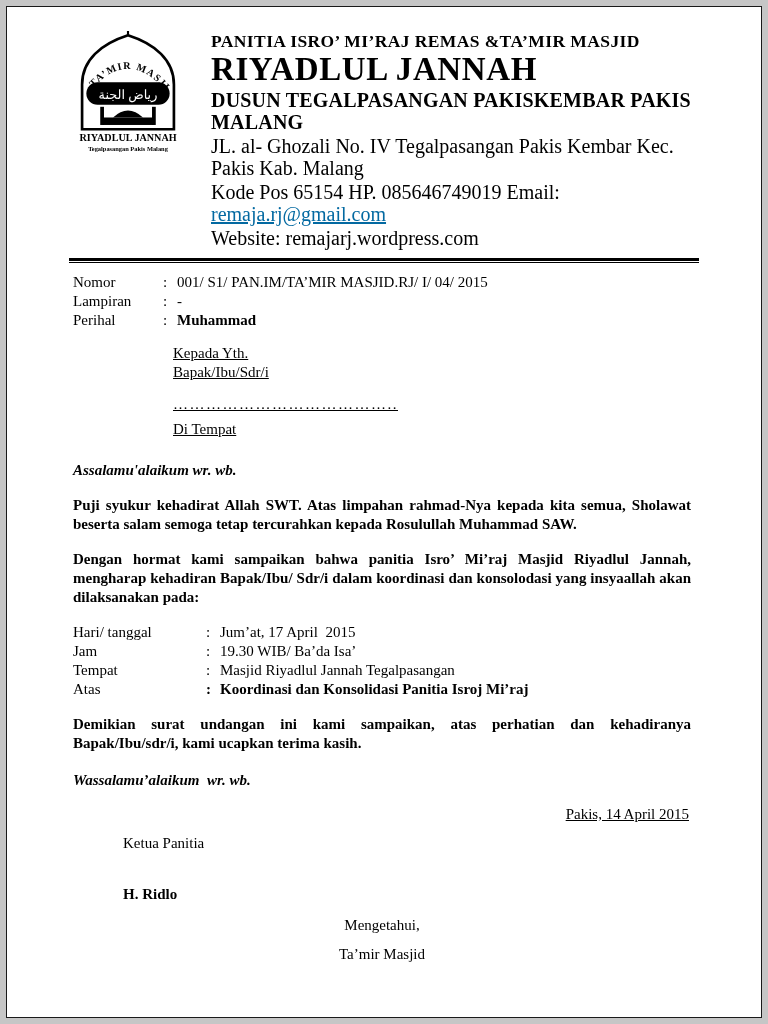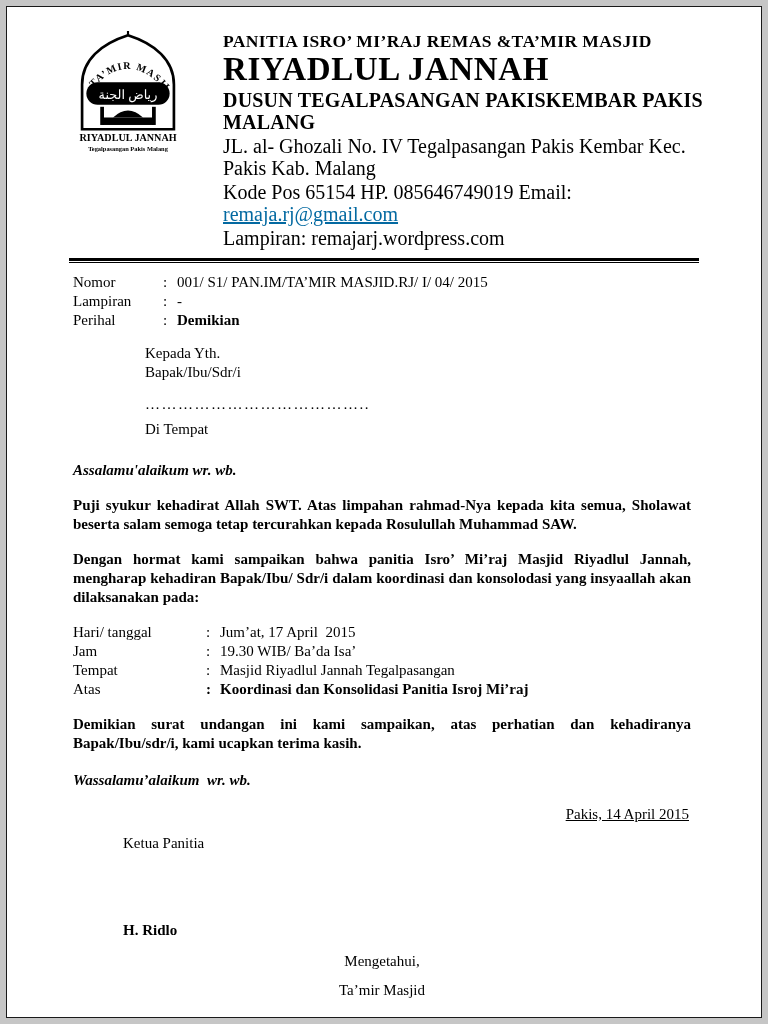--- a/index.html
+++ b/index.html
@@ -16,46 +16,46 @@
     margin:6px auto;
     background:#ffffff;
     border:1px solid #1a1a1a;
     overflow:hidden;
     position:relative;
   }
   
   .letterhead{display:flex;align-items:flex-start;padding:24px 54px 4px 62px;}
   .logo{flex:0 0 auto;width:118px;}
   .logo svg{display:block;}
-  .head-text{margin-left:36px;padding-top:0;}
+  .head-text{margin-left:24px;padding-top:0;}
   .committee{font-weight:bold;font-size:17.5px;letter-spacing:.4px;line-height:1.15;}
   .orgname{font-weight:bold;font-size:33px;letter-spacing:.6px;line-height:1.02;margin-top:2px;}
   .addr{font-size:20px;line-height:1.1;margin-top:2px;}
   .addr.bold{font-weight:bold;letter-spacing:.2px;}
   .email{color:#0369a1;text-decoration:underline;cursor:pointer;}
   .rule{margin:5px 62px 0 62px;height:1px;border-top:3px solid #000;border-bottom:1px solid #000;}
   
   .letter-body{padding:10px 70px 0 66px;font-size:15px;line-height:19px;}
   .meta .row{display:grid;grid-template-columns:90px 14px 1fr;}
   .details{margin-top:16px;}
   .details .row{display:grid;grid-template-columns:133px 14px 1fr;}
   .lab,.sep{display:block;}
   .val{white-space:pre-wrap;}
   .bold{font-weight:bold;}
-  .recipient{margin:14px 0 0 72px;}
+  .recipient{margin:14px 0 0 100px;text-decoration:underline;}
   .recipient .dots{margin-top:13px;letter-spacing:1.5px;}
   .recipient .place{margin-top:6px;}
   .salutation{font-weight:bold;font-style:italic;margin:22px 0 0 0;}
   p.para{margin:16px 0 0 0;text-align:justify;font-weight:bold;}
   .close-salutation{font-weight:bold;font-style:italic;margin-top:18px;white-space:pre-wrap;}
   .dateline{text-align:right;margin-top:10px;padding-right:2px;text-decoration:underline;}
   .sig-row{display:grid;grid-template-columns:1fr 1fr;margin-top:10px;}
   .sig-left{padding-left:50px;}
   .sig-right{padding-left:180px;}
-  .sig-name{font-weight:bold;margin-top:68px;}
+  .sig-name{font-weight:bold;margin-top:32px;}
   .center-block{text-align:center;margin-top:12px;}
   .center-block .line2{margin-top:10px;}
   .center-name{text-align:center;font-weight:bold;margin-top:66px;}
 </style>
 </head>
 <body>
 
 <div class="page">
 
   <header class="letterhead">
@@ -87,21 +87,21 @@
     </div>
     <div class="head-text">
       <div class="committee">PANITIA ISRO’ MI’RAJ REMAS &amp;TA’MIR MASJID</div>
       <div class="orgname">RIYADLUL JANNAH</div>
       <div class="addr bold">DUSUN TEGALPASANGAN PAKISKEMBAR PAKIS MALANG</div>
       <div class="addr">JL. al- Ghozali No. IV Tegalpasangan Pakis Kembar Kec. Pakis Kab. Malang</div>
       <div class="addr">
         <span>Kode Pos 65154 HP. 085646749019 Email: </span><a class="email" href="#">remaja.rj@gmail.com</a>
       </div>
       <div class="addr">
-        <span>Lampiran: </span><span>remajarj.wordpress.com</span>
+        <span>Website: </span><span>remajarj.wordpress.com</span>
       </div>
     </div>
   </header>
 
   <div class="rule"></div>
 
   <main class="letter-body">
 
     <div class="meta">
       <div class="row">
@@ -110,21 +110,21 @@
         <span class="val">001/ S1/ PAN.IM/TA’MIR MASJID.RJ/ I/ 04/ 2015</span>
       </div>
       <div class="row">
         <span class="lab">Lampiran</span>
         <span class="sep">:</span>
         <span class="val">-</span>
       </div>
       <div class="row">
         <span class="lab">Perihal</span>
         <span class="sep">:</span>
-        <span class="val bold">Demikian</span>
+        <span class="val bold">Muhammad</span>
       </div>
     </div>
 
     <div class="recipient">
       <div>Kepada Yth.</div>
       <div>Bapak/Ibu/Sdr/i</div>
       <div class="dots">…………………………………..</div>
       <div class="place">Di Tempat</div>
     </div>
 

